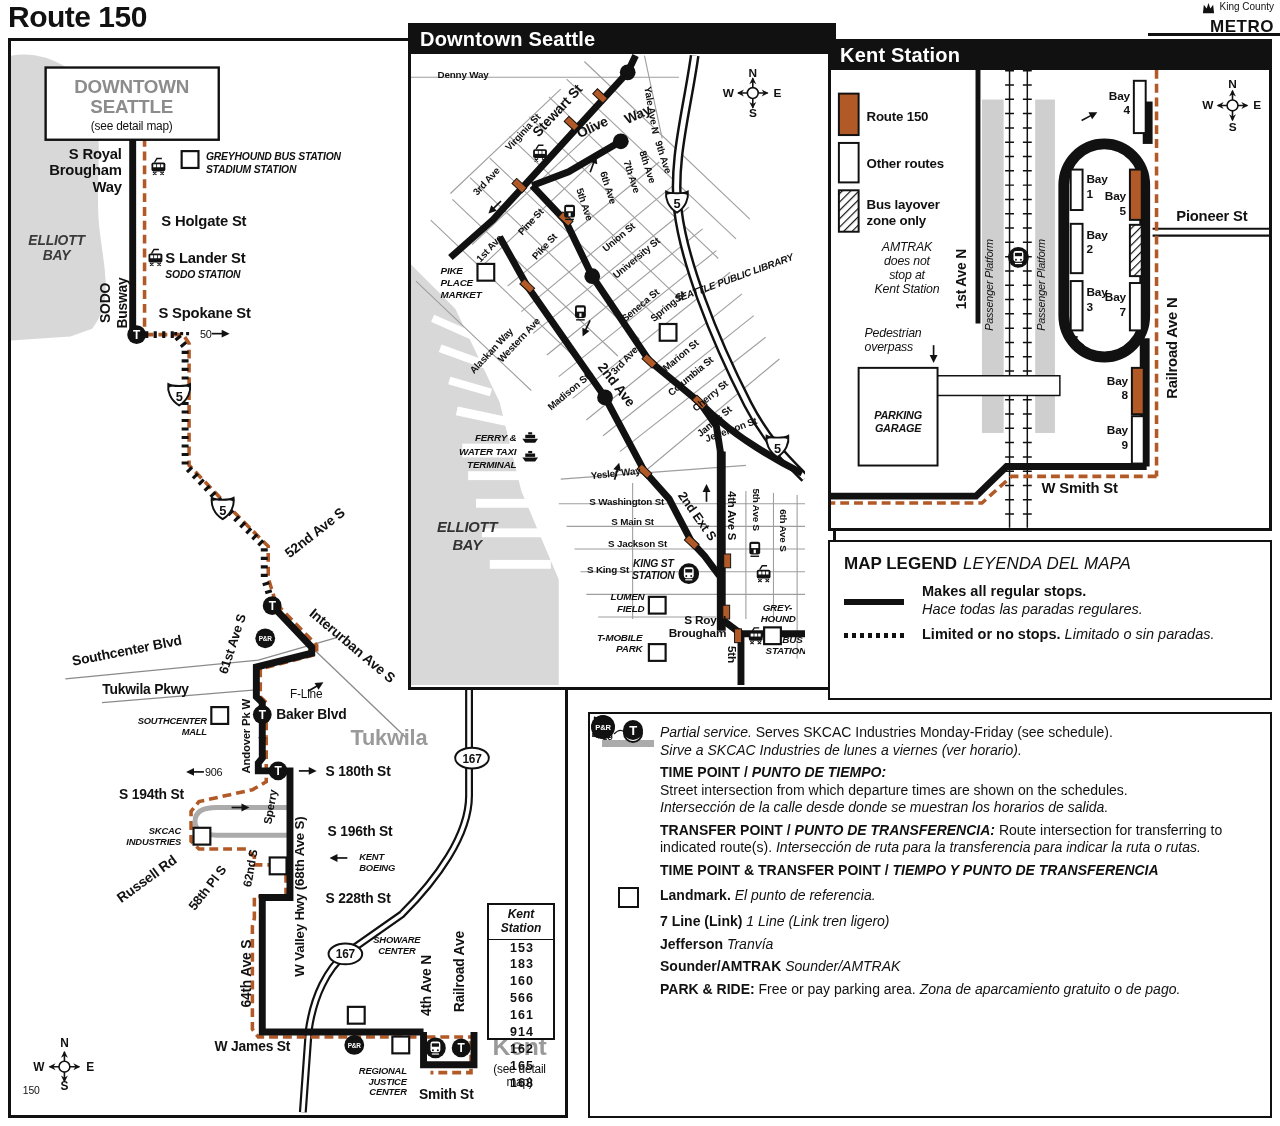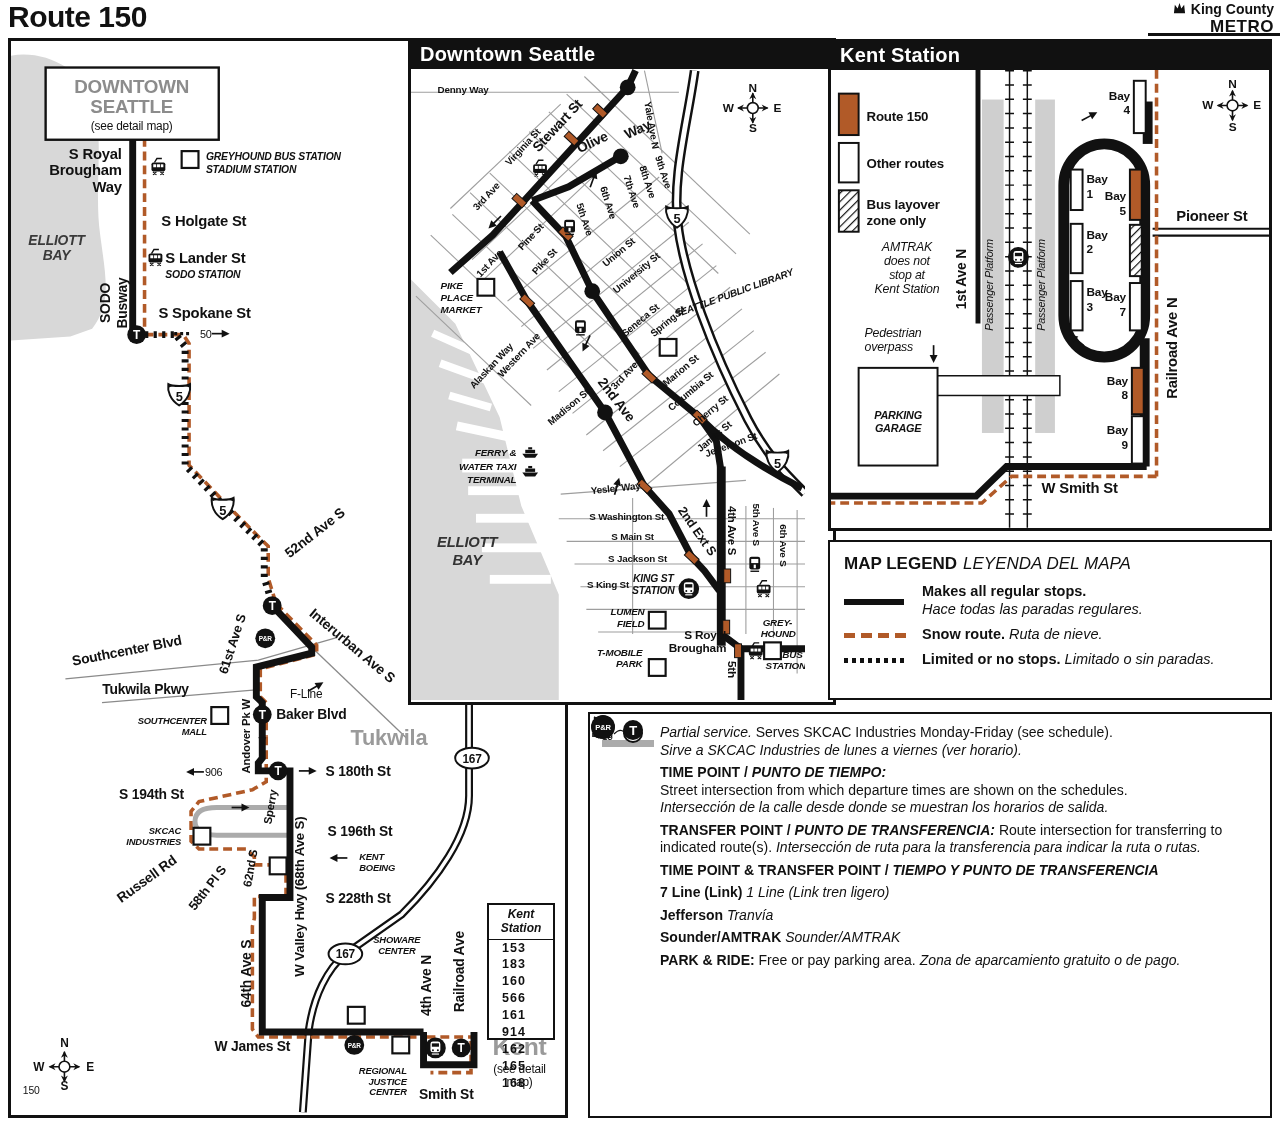--- a/index.html
+++ b/index.html
@@ -1,20 +1,20 @@
 <!DOCTYPE html>
 <html><head>
 <meta charset="utf-8">
 <style>
   html,body{margin:0;padding:0;background:#fff;}
   .page{position:relative;width:1280px;height:1126px;background:#fff;
         font-family:"Liberation Sans",sans-serif;color:#111;overflow:hidden;}
   .hdr-title{position:absolute;left:8px;top:0px;font-size:30px;font-weight:bold;letter-spacing:-0.5px;}
   .brand{position:absolute;right:6px;top:2px;text-align:right;line-height:1;}
-  .brand .kc{font-size:14px;font-weight:bold;vertical-align:top;}
+  .brand .kc{font-size:10px;font-weight:normal;vertical-align:top;}
   .brand .metro{font-size:17px;font-weight:bold;letter-spacing:0.5px;}
   .brand-rule{position:absolute;right:0;top:33px;width:132px;height:3px;background:#111;}
   .pn{position:absolute;background:#fff;border:3px solid #111;box-sizing:border-box;}
   .pn svg{position:absolute;left:0;top:0;}
   .tbar{position:absolute;left:0;top:0;right:0;height:28px;background:#111;color:#fff;
         font-size:20px;font-weight:bold;padding:2px 0 0 9px;box-sizing:border-box;letter-spacing:0.2px;z-index:5;}
   svg text{font-family:"Liberation Sans",sans-serif;letter-spacing:-0.2px;}
   
   .lg1{padding:12px 14px;box-sizing:border-box;}
   .lg1 .ttl{font-size:17px;margin-bottom:8px;}
@@ -29,21 +29,21 @@
   
   .lg2{padding:10px 12px 6px 6px;box-sizing:border-box;font-size:14px;line-height:1.24;}
   .lg2 .lgrow{margin-bottom:5px;font-size:14px;}
   .lg2 .ic{width:64px;flex:0 0 64px;justify-content:center;}
   .bi{font-weight:bold;font-style:italic;}
   .it{font-style:italic;}
   .sq{width:17px;height:17px;background:#fff;border:2px solid #111;}
   .routes-box{position:absolute;left:487px;top:903px;width:68px;height:137px;border:2px solid #111;
       background:#fff;box-sizing:border-box;z-index:6;text-align:center;}
   .routes-box .rt{font-size:12px;font-weight:bold;font-style:italic;line-height:1.15;padding-top:3px;border-bottom:1.5px solid #111;padding-bottom:3px;}
-  .routes-box .rr{font-size:12.5px;font-weight:bold;text-align:left;padding-left:13px;line-height:1.35;letter-spacing:1px;}
+  .routes-box .rr{font-size:12.5px;font-weight:bold;text-align:left;padding-left:21px;line-height:1.35;letter-spacing:1px;}
 </style>
 </head>
 <body>
 
 <div class="page">
 
   <div class="hdr-title">Route 150</div>
   <div class="brand">
     <svg width="13" height="13" viewBox="0 0 14 14" style="vertical-align:top">
         <path d="M1,12 L2,3 L5,7 L7,1 L9,7 L12,3 L13,12 Z" fill="#111"></path>
@@ -271,21 +271,21 @@
         <text transform="translate(514,1054)" text-anchor="middle" font-size="12" fill="#111">map)</text>
         <text transform="translate(440,1067)" text-anchor="middle" font-size="14" font-weight="bold" fill="#111">Smith St</text>
         <text transform="translate(54,1014)" text-anchor="middle" font-size="12" font-weight="bold" fill="#111">N</text>
         <text transform="translate(54,1058)" text-anchor="middle" font-size="12" font-weight="bold" fill="#111">S</text>
         <text transform="translate(28,1038)" text-anchor="middle" font-size="12" font-weight="bold" fill="#111">W</text>
         <text transform="translate(80,1038)" text-anchor="middle" font-size="12" font-weight="bold" fill="#111">E</text>
         <text transform="translate(12,1062)" text-anchor="start" font-size="10.5" fill="#111">150</text>
       </svg>
   </div>
 
-  <div class="pn" style="left:408px;top:38px;width:428px;height:667px;">
+  <div class="pn" style="left:408px;top:23px;width:428px;height:667px;">
     <div class="tbar">Downtown Seattle</div>
     <svg viewBox="0 0 400 667" width="394" height="661">
       <path d="M0,240 L45,285 L90,380 L112,470 L150,560 L150,667 L0,667 Z" fill="#D8D8D8"></path>
 
       <g fill="#fff">
         <rect x="20" y="300" width="46" height="8" transform="rotate(24 43 304)"></rect>
         <rect x="28" y="330" width="52" height="8" transform="rotate(20 54 334)"></rect>
         <rect x="38" y="360" width="44" height="8" transform="rotate(16 60 364)"></rect>
         <rect x="46" y="390" width="56" height="9" transform="rotate(12 74 394)"></rect>
         <rect x="52" y="422" width="62" height="14"></rect>
@@ -703,27 +703,20 @@
     <div class="ttl"><b>MAP LEGEND</b><i>LEYENDA DEL MAPA</i></div>
     <div class="lgrow">
       <div class="ic">
           <div class="solid-line"></div>
         </div>
       <div><b>Makes all regular stops.</b><br>
            <span class="it">Hace todas las paradas regulares.</span></div>
     </div>
     <div class="lgrow">
       <div class="ic">
-          <div class="snow-line"></div>
-        </div>
-      <div><b>Snow route.</b>
-           <span class="it">Ruta de nieve.</span></div>
-    </div>
-    <div class="lgrow">
-      <div class="ic">
           <div class="dot-line"></div>
         </div>
       <div><b>Limited or no stops.</b>
            <span class="it">Limitado o sin paradas.</span></div>
     </div>
   </div>
 
   <div class="pn lg2" style="left:588px;top:712px;width:684px;height:406px;border-width:2px;">
     <div class="lgrow">
       <div class="ic">
@@ -773,20 +766,27 @@
         <text x="12" y="24" font-size="10">13</text>
         <circle cx="43" cy="16" r="10" fill="#111"></circle>
         <text x="43" y="20.5" text-anchor="middle" font-size="13" font-weight="bold" fill="#fff">T</text>
           </svg>
         </div>
       <div><b>TIME POINT &amp; TRANSFER POINT /</b>
         <span class="bi">TIEMPO Y PUNTO DE TRANSFERENCIA</span></div>
     </div>
     <div class="lgrow">
       <div class="ic">
+          <div class="sq"></div>
+        </div>
+      <div><b>Landmark.</b>
+        <span class="it">El punto de referencia.</span></div>
+    </div>
+    <div class="lgrow">
+      <div class="ic">
           <svg width="26" height="26" viewBox="-13 -13 26 26">
             <path d="M-4.5,-4 L-1.5,-9 L4,-9" stroke="#111" stroke-width="1.5" fill="none"></path>
             <rect x="-8" y="-4" width="16" height="10" rx="2" fill="#111"></rect>
             <rect x="-5.8" y="-2" width="3.4" height="3.4" fill="#fff"></rect>
             <rect x="-1.6" y="-2" width="3.4" height="3.4" fill="#fff"></rect>
             <rect x="2.8" y="-2" width="3" height="3.4" fill="#fff"></rect>
             <path d="M-6,7 L-2,10.5 M-2,7 L-6,10.5 M2,7 L6,10.5 M6,7 L2,10.5" stroke="#111" stroke-width="1.4"></path>
           </svg>
         </div>
       <div><b>7 Line (Link)</b>

